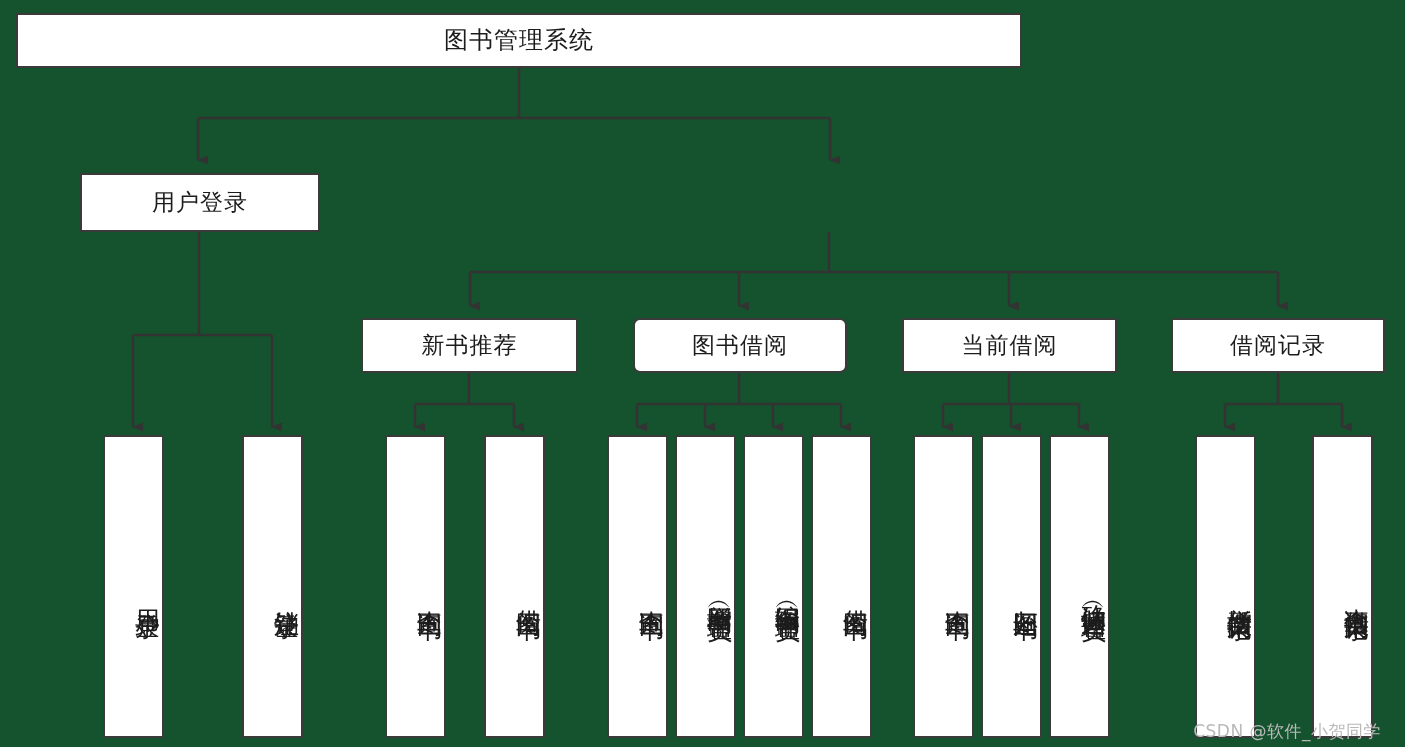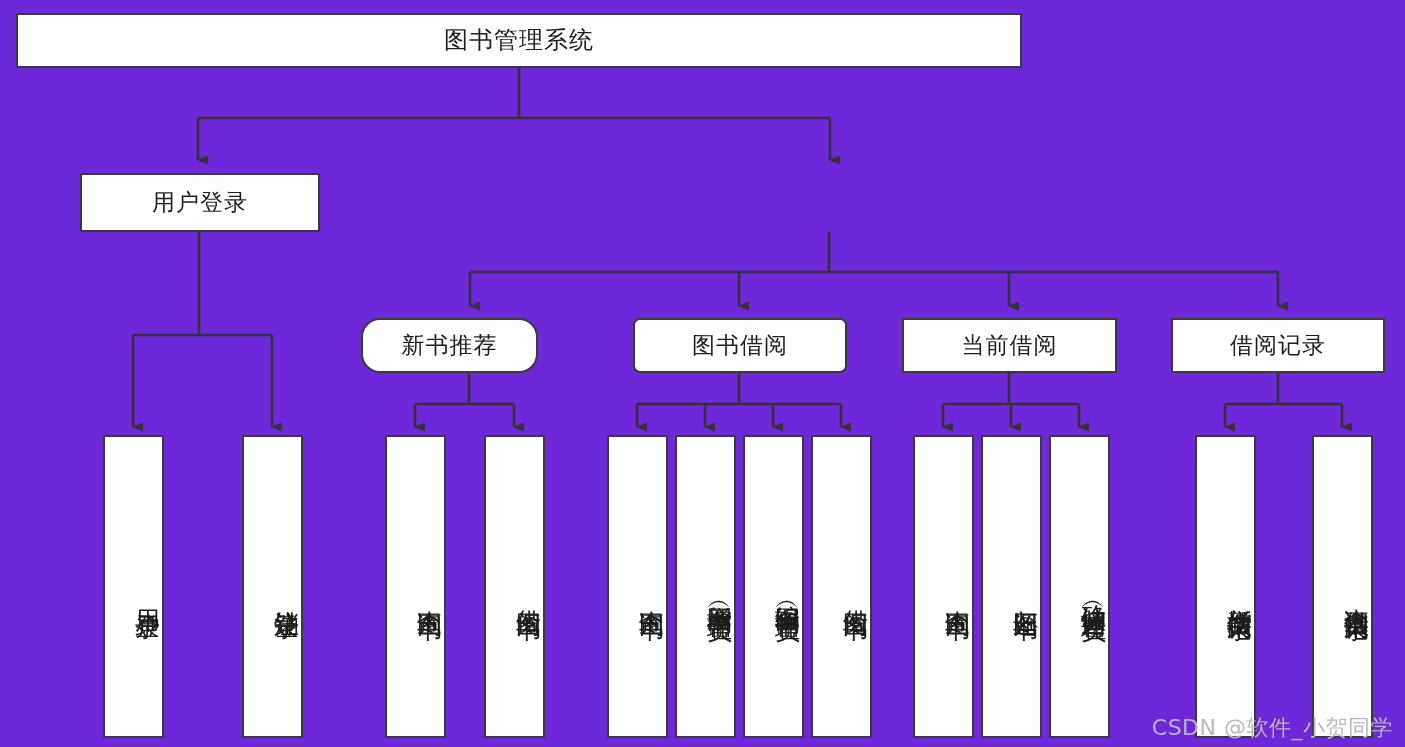--- a/index.html
+++ b/index.html
@@ -8,21 +8,21 @@
     padding: 0;
     background: #ffffff;
   }
   body {
     font-family: "DejaVu Sans", "Liberation Sans", sans-serif;
   }
   #canvas {
     position: relative;
     width: 1405px;
     height: 747px;
-    background: #6d28d9;
+    background: #14532d;
     overflow: hidden;
   }
   #edges {
     position: absolute;
     left: 0;
     top: 0;
     width: 1405px;
     height: 747px;
     pointer-events: none;
   }
@@ -55,23 +55,23 @@
     line-height: 1.18;
     letter-spacing: 2px;
   }
   .node.vert .vtext {
     writing-mode: vertical-rl;
     text-orientation: upright;
     white-space: nowrap;
   }
   .watermark {
     position: absolute;
-    right: 12px;
+    right: 24px;
     bottom: 4px;
-    font-size: 22px;
+    font-size: 17px;
     color: #b9b9b9;
     white-space: nowrap;
     letter-spacing: 0.5px;
   }
 </style>
 </head>
 <body>
 
 <div id="canvas">
 
@@ -127,21 +127,21 @@
 
   <div class="node horiz root" style="left:16px; top:13px; width:1006px; height:55px;">
     <span>图书管理系统</span>
   </div>
 
   <div class="node horiz" style="left:80px; top:173px; width:240px; height:59px;">
     <span>用户登录</span>
   </div>
 
 
-  <div class="node horiz" style="left:361px; top:318px; width:177px; height:55px;border-radius:19px;">
+  <div class="node horiz" style="left:361px; top:318px; width:217px; height:55px;">
     <span>新书推荐</span>
   </div>
 
   <div class="node horiz" style="left:633px; top:318px; width:214px; height:55px;border-radius:7px;">
     <span>图书借阅</span>
   </div>
 
   <div class="node horiz" style="left:1171px; top:318px; width:214px; height:55px;">
     <span>借阅记录</span>
   </div>

